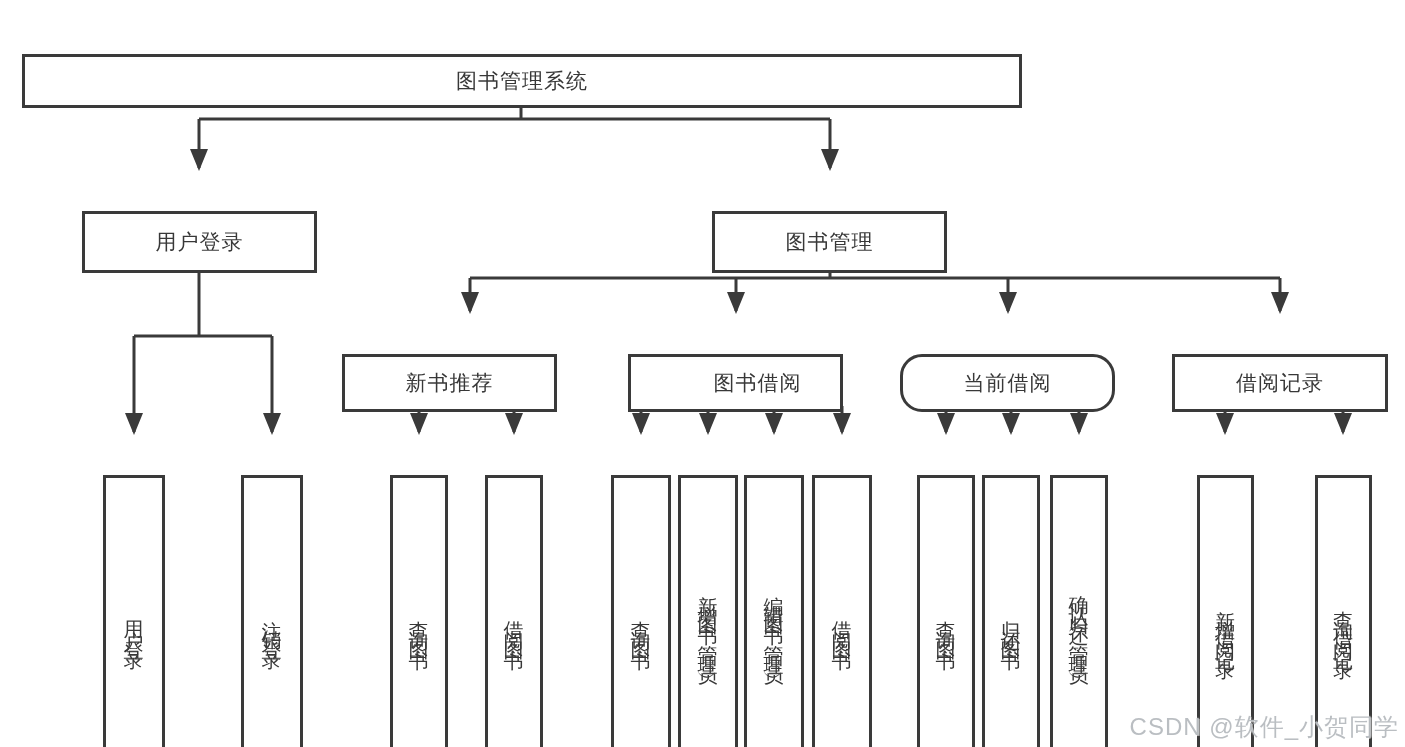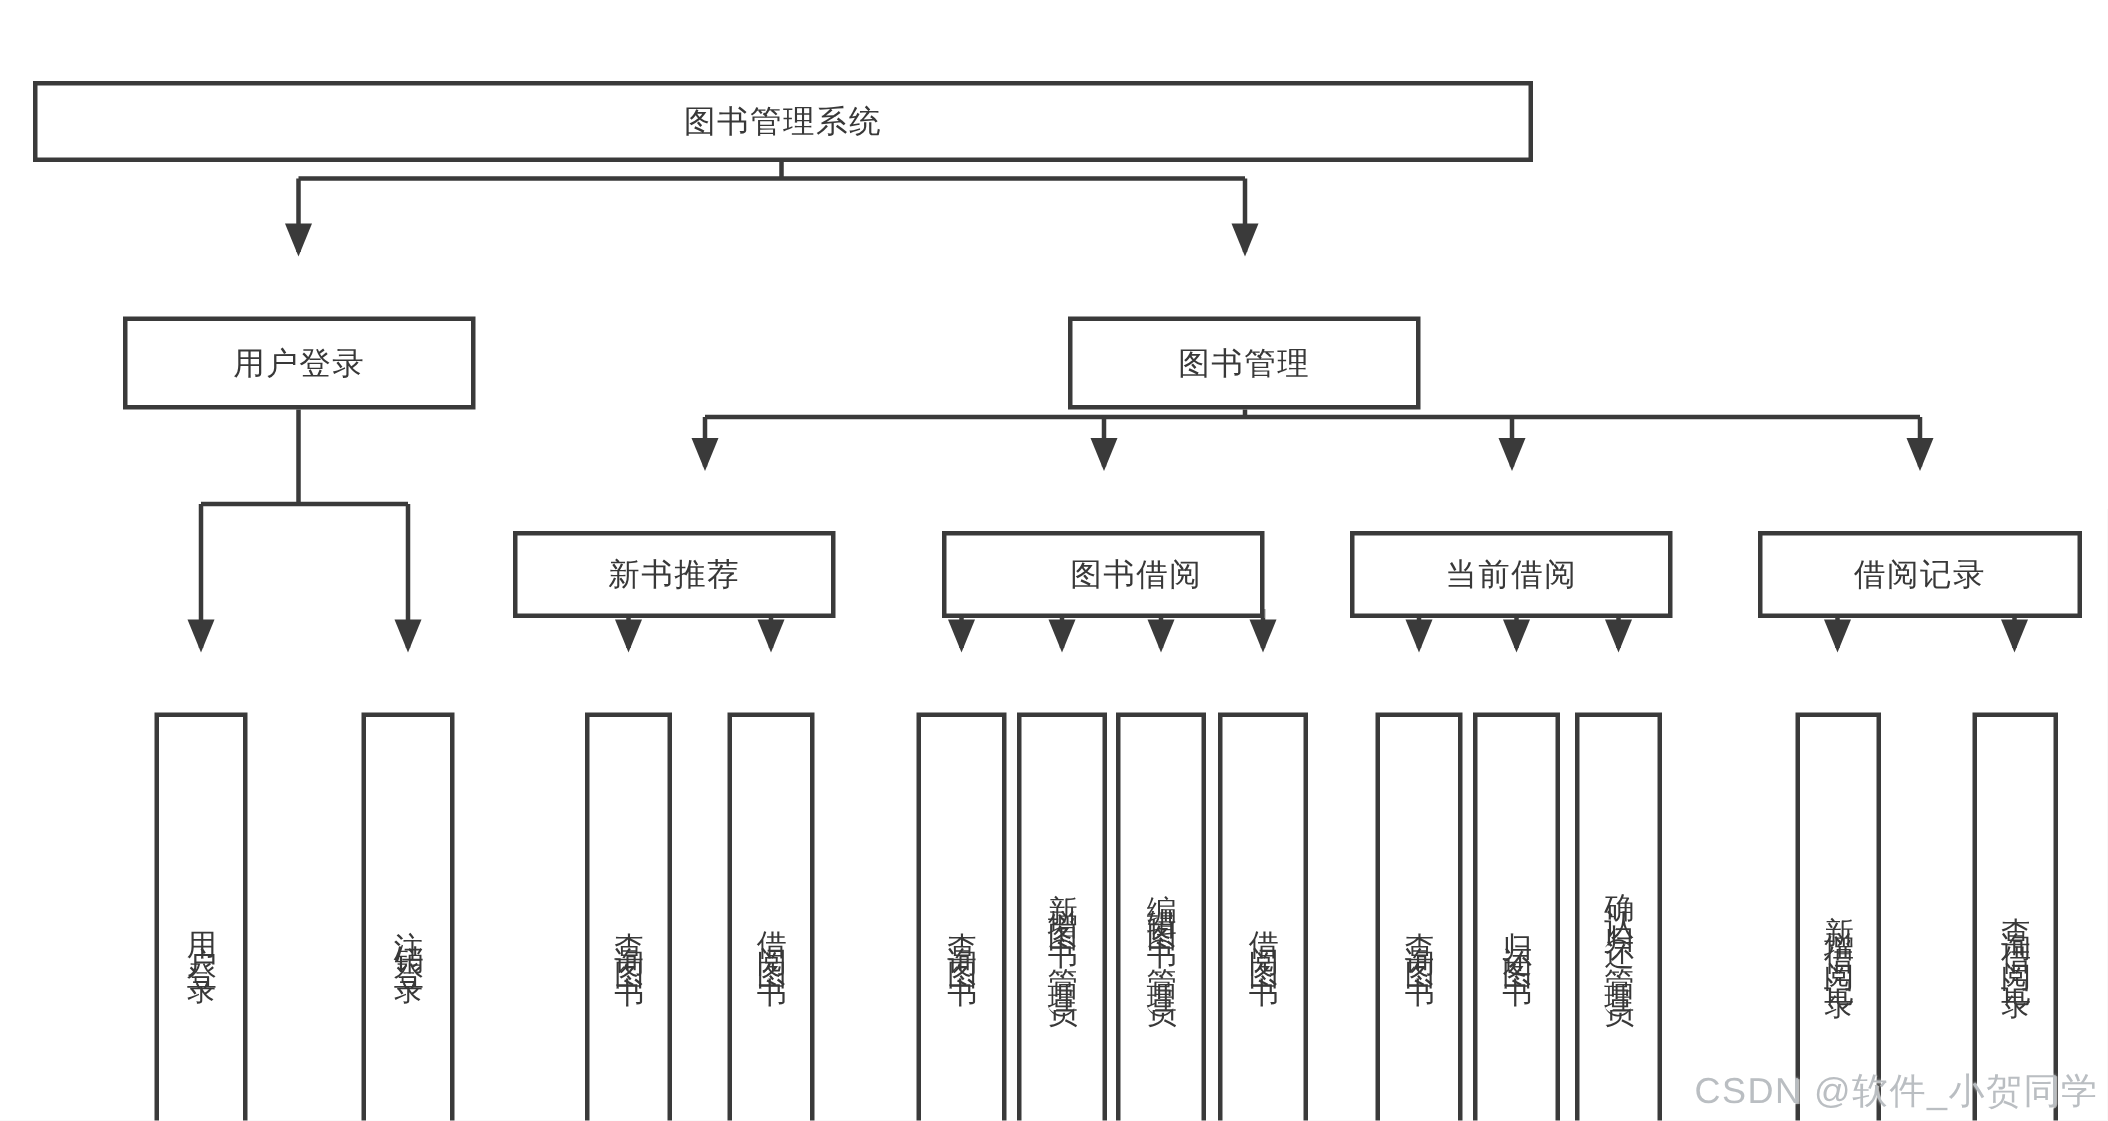--- a/index.html
+++ b/index.html
@@ -105,21 +105,21 @@
   <div class="node h" style="left:712px;top:171px;width:235px;height:62px;">
     <span>图书管理</span>
   </div>
 
   <div class="node h" style="left:342px;top:314px;width:215px;height:58px;">
     <span>新书推荐</span>
   </div>
   <div class="node h" style="left:628px;top:314px;width:215px;height:58px;padding-left:44px;">
     <span>图书借阅</span>
   </div>
-  <div class="node h" style="left:900px;top:314px;width:215px;height:58px;">
+  <div class="node h" style="left:900px;top:314px;width:215px;height:58px;border-radius:22px;">
     <span>当前借阅</span>
   </div>
   <div class="node h" style="left:1172px;top:314px;width:216px;height:58px;">
     <span>借阅记录</span>
   </div>
 
   <div class="node v" style="left:103px;top:435px;width:62px;height:300px;">
     <span>用户登录</span>
   </div>
   <div class="node v" style="left:241px;top:435px;width:62px;height:300px;">

